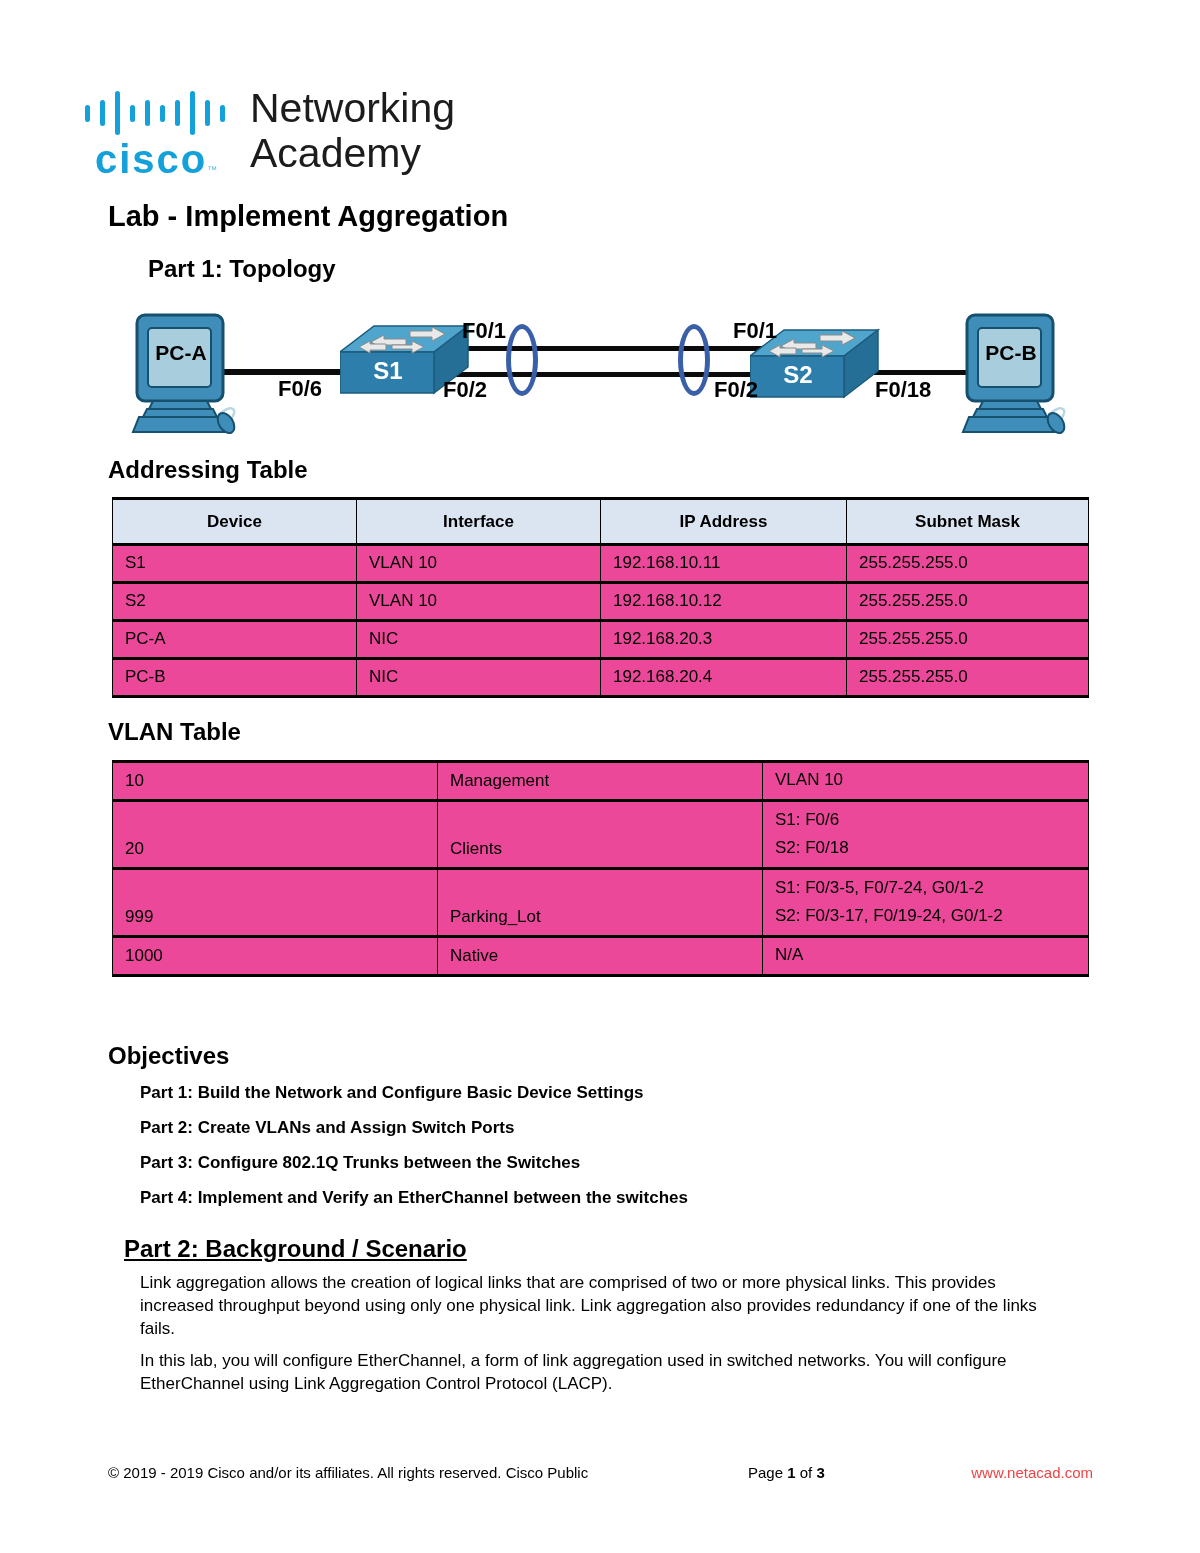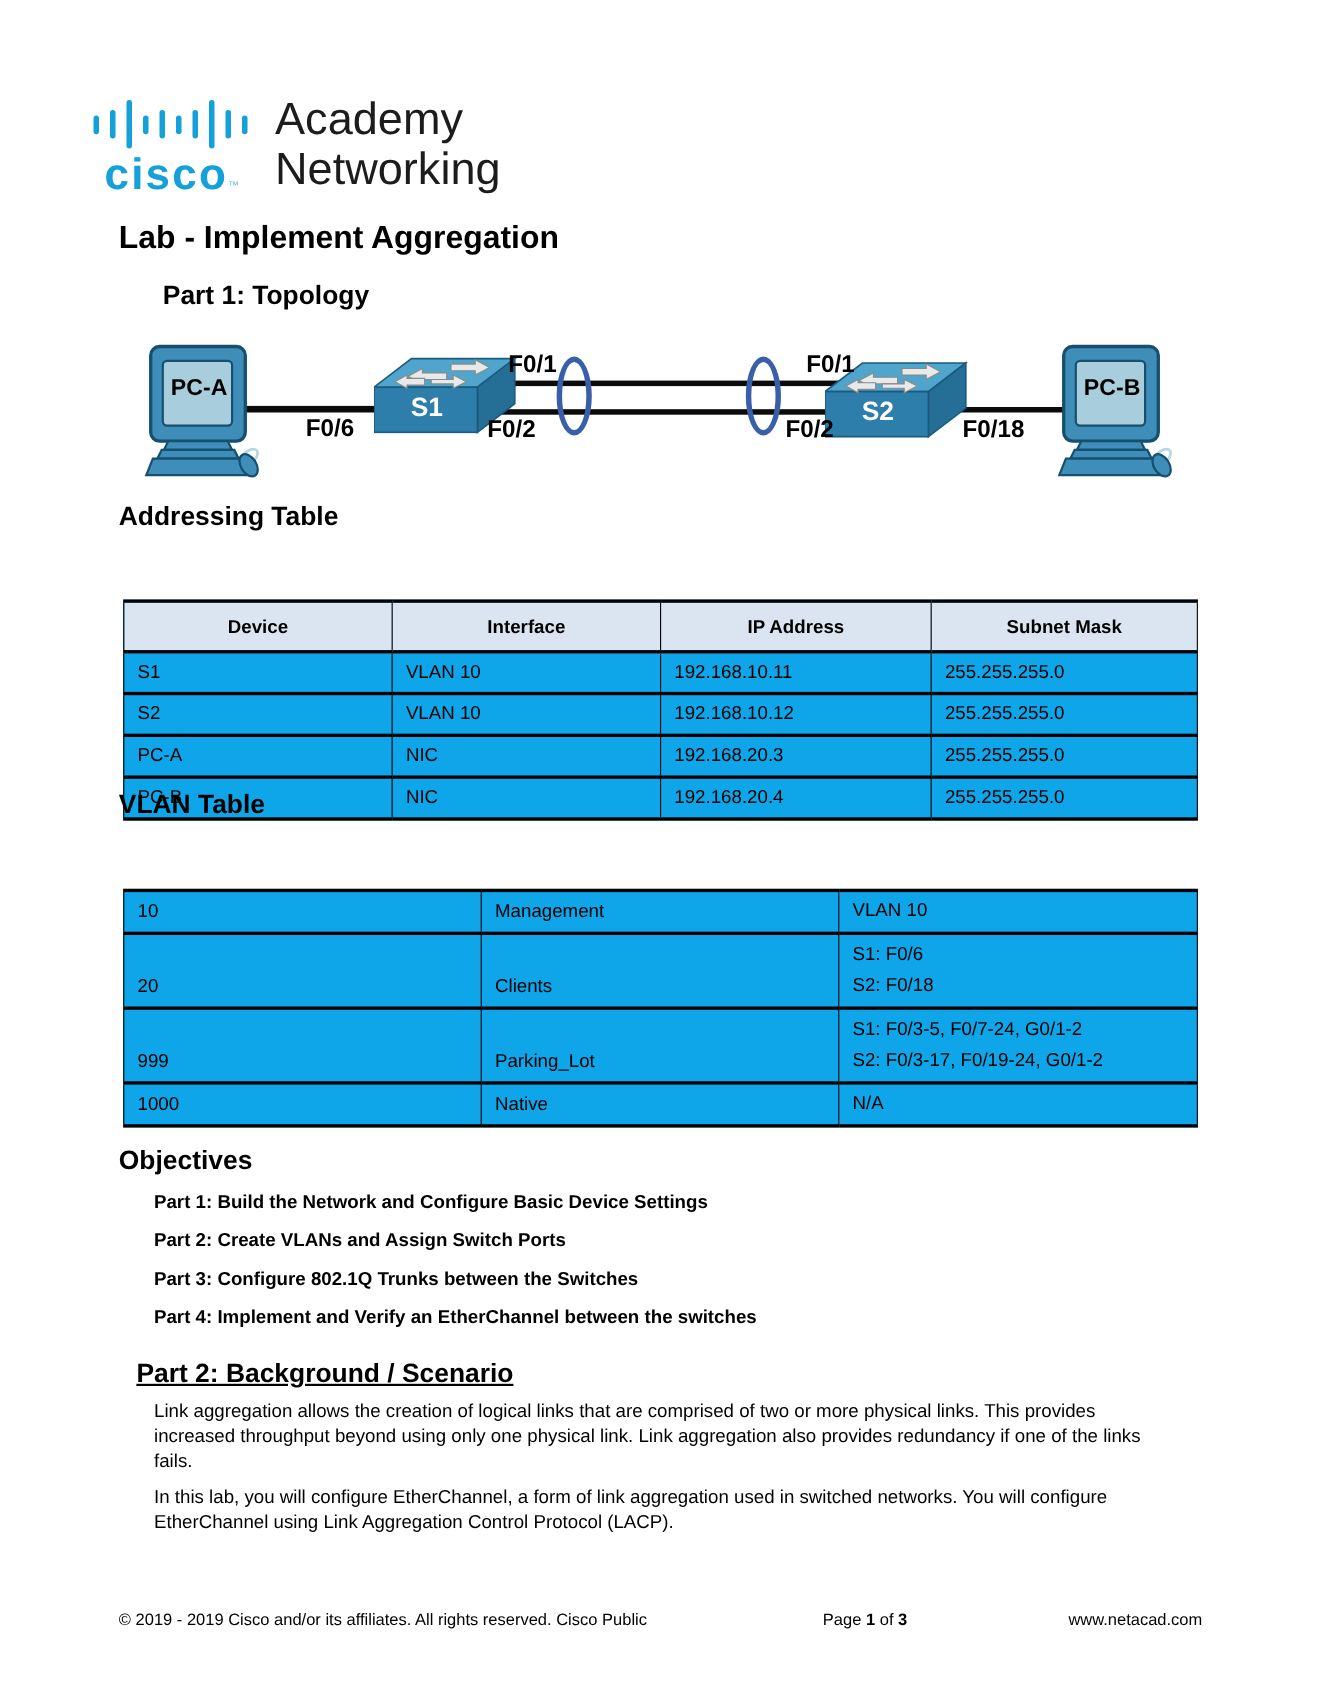--- a/index.html
+++ b/index.html
@@ -29,38 +29,38 @@
   .portlabel { position:absolute; font-size:22px; font-weight:bold; }
   .bundle {
     position:absolute; width:32px; height:72px;
     border:5px solid #3a5fa9; border-radius:50%;
   }
   .devlabel { position:absolute; text-align:center; font-weight:bold; }
   .pc-label { font-size:21px; color:#000; }
   .sw-label { font-size:24px; color:#ffffff; }
 
   
-  table.doc-table { border-collapse:collapse; table-layout:fixed; width:976px; background:#0ea5e9;margin-top:48px; }
+  table.doc-table { border-collapse:collapse; table-layout:fixed; width:976px; background:#ec4899; }
   table.doc-table th, table.doc-table td {
     border-left:1px solid #000; border-right:1px solid #000;
     border-top:3px solid #000; border-bottom:3px solid #000;
   }
   table.doc-table th {
     background:#dbe5f1; font-size:17px; font-weight:bold;
     text-align:center; vertical-align:middle; height:46px;
   }
   table.doc-table td {
     font-size:17px; vertical-align:bottom; padding:6px 6px 8px 12px;
   }
   .iface-line { line-height:22px; }
   .iface-line + .iface-line { margin-top:6px; }
 
   
   .footer-text { font-size:15px; }
-  .netacad { color:#000000; text-decoration:none; font-size:15px; }
+  .netacad { color:#ef4444; text-decoration:none; font-size:15px; }
   .pgnum { font-weight:bold; }
 </style>
 </head>
 <body>
 
 <div class="abs" style="left:85px; top:90px;">
   <div class="logo-bars">
     <i style="height:17px"></i>
       <i style="height:26px"></i>
       <i style="height:44px"></i>
@@ -70,22 +70,22 @@
     <i style="height:26px"></i>
       <i style="height:44px"></i>
       <i style="height:26px"></i>
     <i style="height:17px"></i>
   </div>
   <div style="margin-top:1px; padding-left:10px;">
     <span class="cisco-word">cisco</span><span class="cisco-tm">™</span>
   </div>
 </div>
 <div class="abs" style="left:250px; top:86px;">
+  <div class="brandline">Networking</div>
   <div class="brandline">Academy</div>
-  <div class="brandline">Networking</div>
 </div>
 
 <div class="abs h1" style="left:108px; top:200px;">Lab - Implement Aggregation</div>
 <div class="abs h2" style="left:108px; top:255px;margin-left:40px;">Part 1: Topology</div>
 
 <div class="topology">
 
   <div class="link" style="left:215px; top:64px; width:132px; height:6px;"></div>
   <div class="link" style="left:455px; top:41px; width:315px; height:5px;"></div>
   <div class="link" style="left:455px; top:67px; width:315px; height:5px;"></div>

